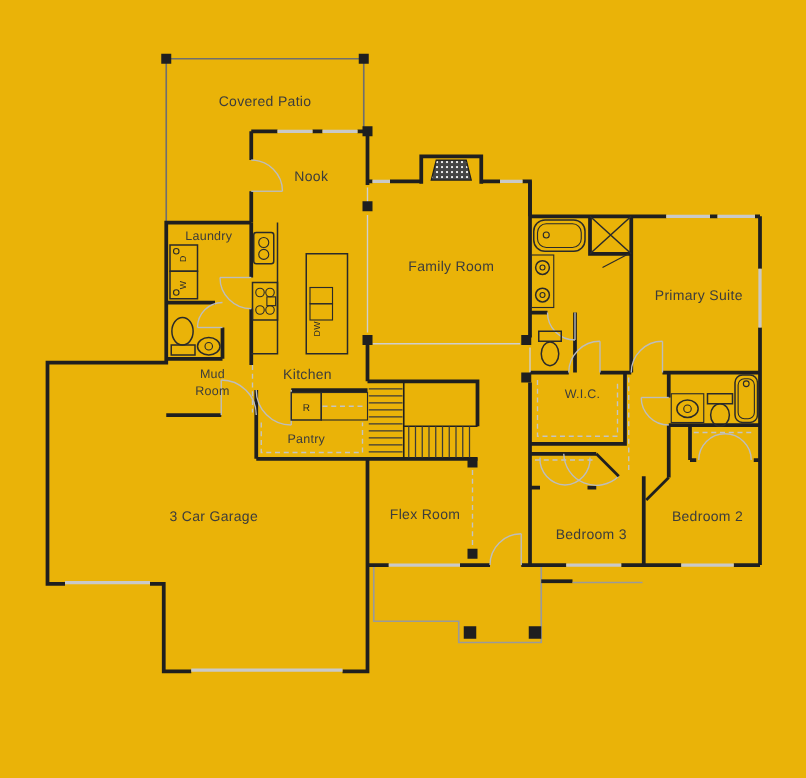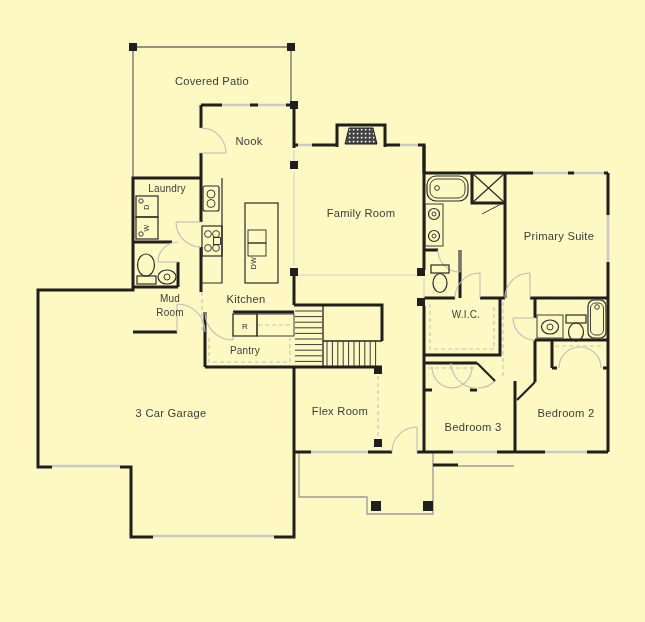--- a/index.html
+++ b/index.html
@@ -1,16 +1,16 @@
 <!DOCTYPE html>
 <html><head>
 <meta charset="utf-8">
 <style>
   html,body{margin:0;padding:0;background:#ffffff;}
-  .stage{position:relative;width:645px;height:622px;background:#fef9c3;overflow:hidden;
+  .stage{position:relative;width:645px;height:622px;background:#eab308;overflow:hidden;
          font-family:"Liberation Sans", sans-serif;}
   svg{position:absolute;left:0;top:0;}
   .wall{stroke:#1f1f1f;stroke-width:3;fill:none;stroke-linecap:butt;}
   .wall-thin{stroke:#1f1f1f;stroke-width:1.3;fill:none;}
   .fix{stroke:#2a2a2a;stroke-width:1.2;fill:none;}
   .fix-lt{stroke:#2a2a2a;stroke-width:0.9;fill:none;}
   .patio{stroke:#6f6f6f;stroke-width:1.3;fill:none;}
   .porch{stroke:#9a9a9a;stroke-width:1.3;fill:none;}
   .win{stroke:#c9c9c9;stroke-width:2.6;fill:none;}
   .openln{stroke:#cfcfcf;stroke-width:1.1;fill:none;}

